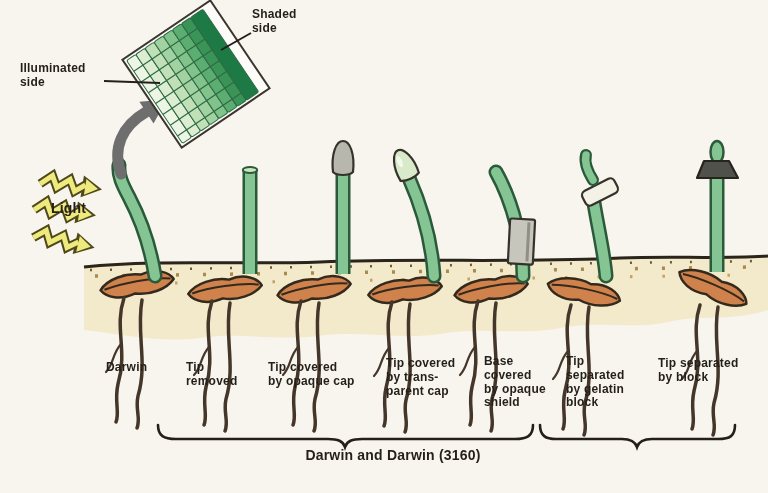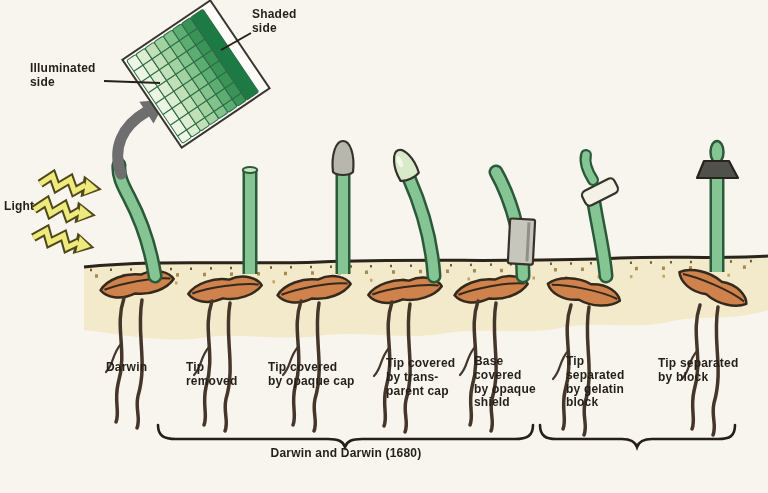--- a/index.html
+++ b/index.html
@@ -11,21 +11,21 @@
     font-family:"Liberation Sans",sans-serif;
   }
   .stage svg{position:absolute;left:0;top:0;}
   .lbl{
     position:absolute;
     font:700 12px/1.15 "Liberation Sans",sans-serif;
     color:var(--ink,#241f19);
     white-space:pre-line;
     letter-spacing:.2px;
   }
-  .lbl.big{font-size:12px;}
+  .lbl.big{font-size:14px;margin-left:47px;}
   .lbl.center{text-align:center;}
   
   .stem-o{fill:none;stroke:var(--stem-outline);stroke-width:15;stroke-linecap:round;}
   .stem-i{fill:none;stroke:var(--stem-fill);stroke-width:10;stroke-linecap:round;}
   .flat{stroke-linecap:butt;}
   .tip-o{fill:none;stroke:var(--stem-outline);stroke-width:12;stroke-linecap:round;}
   .tip-i{fill:none;stroke:var(--stem-fill);stroke-width:7.5;stroke-linecap:round;}
   .soil-p{fill:var(--soil);}
   .soil-line-p{fill:none;stroke:var(--soil-line);stroke-width:3;}
   .seed-p{fill:var(--seed);stroke:#33291d;stroke-width:2.5;stroke-linejoin:round;}
@@ -182,37 +182,37 @@
 
     <path class="leader" d="M251,33 L221,50"></path>
     <path class="leader" d="M104,81 L160,83"></path>
 
     <path class="bracket" d="M158,425 C158,436 164,439 176,439 L328,439 C338,439 343,441 345,447 C347,441 352,439 362,439 L515,439 C527,439 533,436 533,425"></path>
     <path class="bracket" d="M540,425 C540,436 546,439 556,439 L622,439 C630,439 635,441 637,447 C639,441 644,439 652,439 L718,439 C730,439 735,436 735,425"></path>
   </svg>
 
   <div class="lbl" style="left:252px;top:8px">Shaded
 side</div>
-  <div class="lbl" style="left:30px;top:62px">Illuminated
+  <div class="lbl" style="left:20px;top:62px">Illuminated
 side</div>
   <div class="lbl big" style="left:4px;top:200px">Light</div>
 
   <div class="lbl" style="left:106px;top:361px">Darwin</div>
   <div class="lbl" style="left:186px;top:361px">Tip
 removed</div>
   <div class="lbl" style="left:268px;top:361px">Tip covered
 by opaque cap</div>
   <div class="lbl" style="left:386px;top:357px">Tip covered
 by trans-
 parent cap</div>
-  <div class="lbl" style="left:474px;top:355px">Base
+  <div class="lbl" style="left:484px;top:355px">Base
 covered
 by opaque
 shield</div>
   <div class="lbl" style="left:566px;top:355px">Tip
 separated
 by gelatin
 block</div>
   <div class="lbl" style="left:658px;top:357px">Tip separated
 by block</div>
 
-  <div class="lbl big center" style="left:226px;top:447px;width:240px">Darwin and Darwin (1680)</div>
+  <div class="lbl big center" style="left:226px;top:447px;width:240px">Darwin and Darwin (3160)</div>
 </div>
 
 </body></html>

